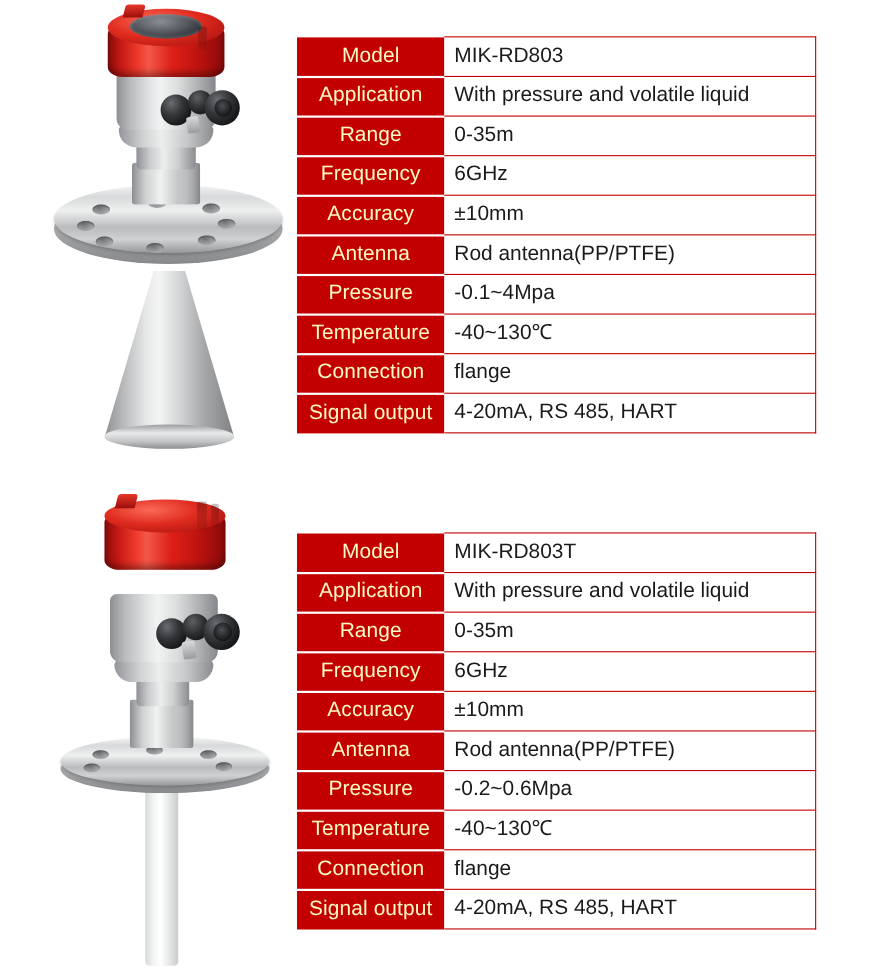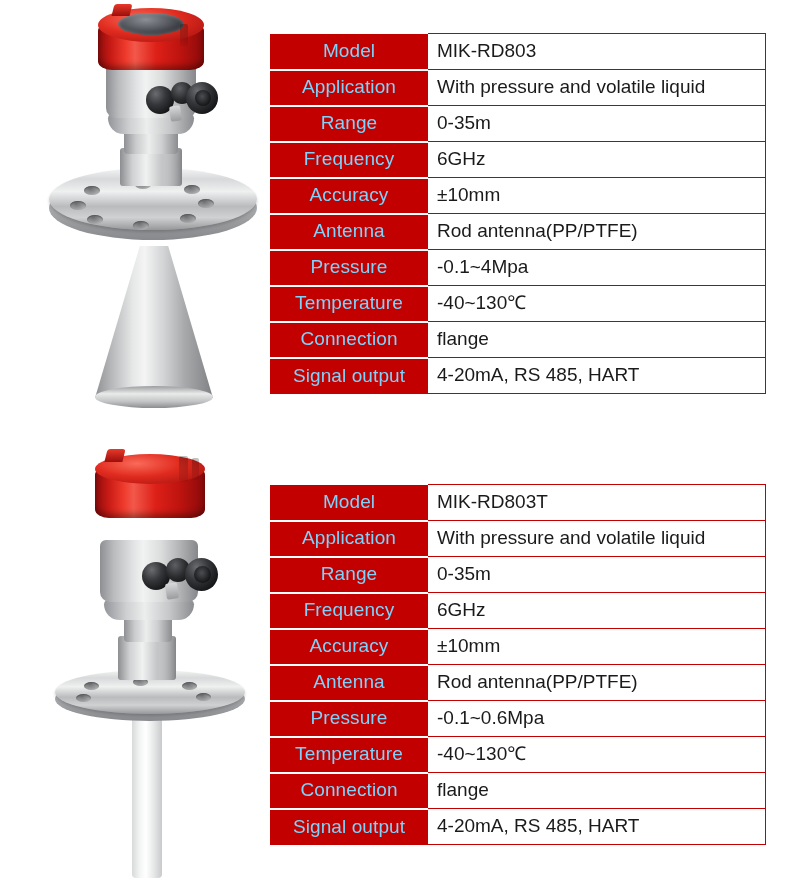--- a/index.html
+++ b/index.html
@@ -193,23 +193,23 @@
   .spec-table {
     position: absolute;
     border-collapse: collapse;
     border-spacing: 0;
     table-layout: fixed;
   }
   .spec-table tr { height: 36px; }
   .spec-table td { padding: 0; vertical-align: middle; }
 
   td.key-cell {
-    width: 158px;
+    width: 134px;
     background: #c20000;
-    color: #7dd3fc;
+    color: #fef9c3;
     text-align: center;
     font-size: 19px;
     line-height: 1.1;
     border-bottom: 2px solid #ffffff;
     letter-spacing: .1px;
   }
   tr:last-child td.key-cell { border-bottom: none; }
 
   td.val-cell {
     width: 328px;
@@ -364,21 +364,21 @@
       <tr>
         <td class="key-cell">Accuracy</td>
         <td class="val-cell">±10mm</td>
       </tr>
       <tr>
         <td class="key-cell">Antenna</td>
         <td class="val-cell">Rod antenna(PP/PTFE)</td>
       </tr>
       <tr>
         <td class="key-cell">Pressure</td>
-        <td class="val-cell">-0.1~0.6Mpa</td>
+        <td class="val-cell">-0.2~0.6Mpa</td>
       </tr>
       <tr>
         <td class="key-cell">Temperature</td>
         <td class="val-cell">-40~130℃</td>
       </tr>
       <tr>
         <td class="key-cell">Connection</td>
         <td class="val-cell">flange</td>
       </tr>
       <tr>

